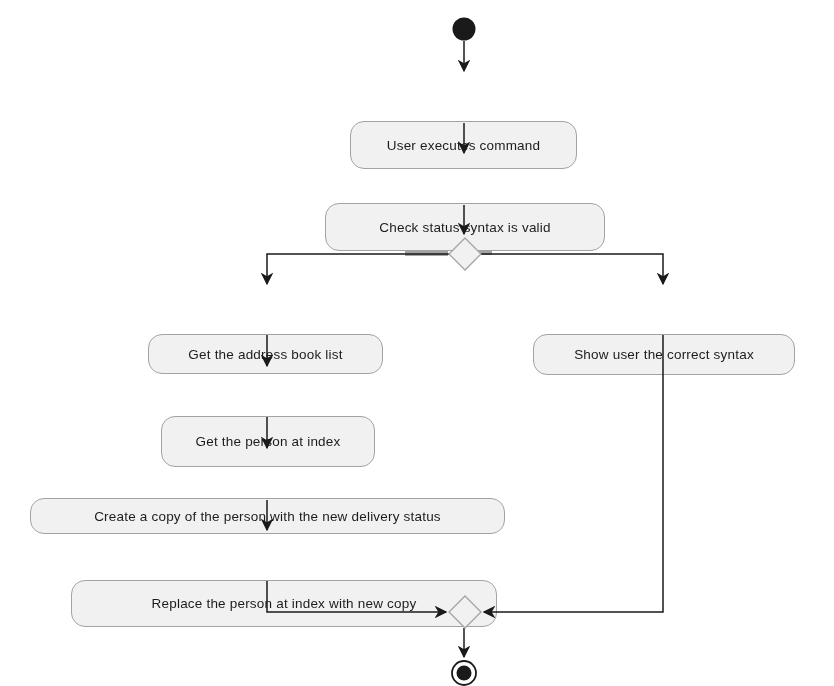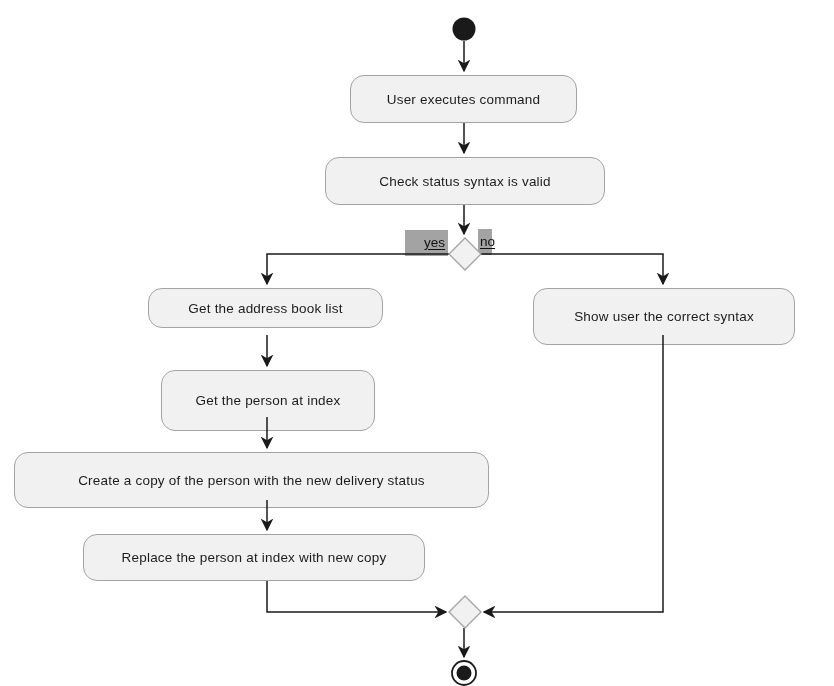--- a/index.html
+++ b/index.html
@@ -18,20 +18,21 @@
     justify-content: center;
     text-align: center;
     background: #f1f1f1;
     border: 1.4px solid #a3a3a3;
     border-radius: 14px;
     font-size: 13.5px;
     color: #1c1c1c;
     letter-spacing: 0.2px;
     box-sizing: border-box;
     padding: 0 6px;
+    margin-top: 46px;
   }
   .branch-label {
     position: absolute;
     z-index: 1;
     background: #a3a3a3;
     font-size: 13.5px;
     color: #111111;
     text-decoration: underline;
     text-underline-offset: 2px;
     line-height: 25px;
@@ -49,27 +50,27 @@
 </style>
 </head>
 <body>
 
 <div class="action" style="left:350px; top:75px;  width:227px; height:48px">User executes command</div>
 
 <div class="action" style="left:325px; top:157px; width:280px; height:48px">Check status syntax is valid</div>
 
 <div class="action" style="left:148px; top:288px; width:235px; height:40px">Get the address book list</div>
 
-<div class="action" style="left:161px; top:370px; width:214px; height:61px">Get the person at index</div>
+<div class="action" style="left:161px; top:370px; width:214px; height:51px">Get the person at index</div>
 
-<div class="action" style="left:14px;  top:452px; width:475px; height:56px">Create a copy of the person with the new delivery status</div>
+<div class="action" style="left:30px;  top:452px; width:475px; height:36px">Create a copy of the person with the new delivery status</div>
 
-<div class="action" style="left:83px;  top:534px; width:342px; height:47px">Replace the person at index with new copy</div>
+<div class="action" style="left:71px;  top:534px; width:426px; height:47px">Replace the person at index with new copy</div>
 
-<div class="action" style="left:533px; top:288px; width:262px; height:57px">Show user the correct syntax</div>
+<div class="action" style="left:533px; top:288px; width:262px; height:41px">Show user the correct syntax</div>
 
 <div class="branch-label yes" style="left:405px; top:230px; width:43px; height:26px">yes</div>
 
 <div class="branch-label no" style="left:478px; top:229px; width:14px; height:26px">no</div>
 
 <svg class="edges" width="834" height="686" viewBox="0 0 834 686">
   <defs>
     <marker id="arrow" viewBox="0 0 10 10" refX="9" refY="5" markerWidth="8.5" markerHeight="8.5" orient="auto-start-reverse">
       <path d="M0,0 L10,5 L0,10 L3,5 Z" fill="#1a1a1a"></path>
     </marker>

